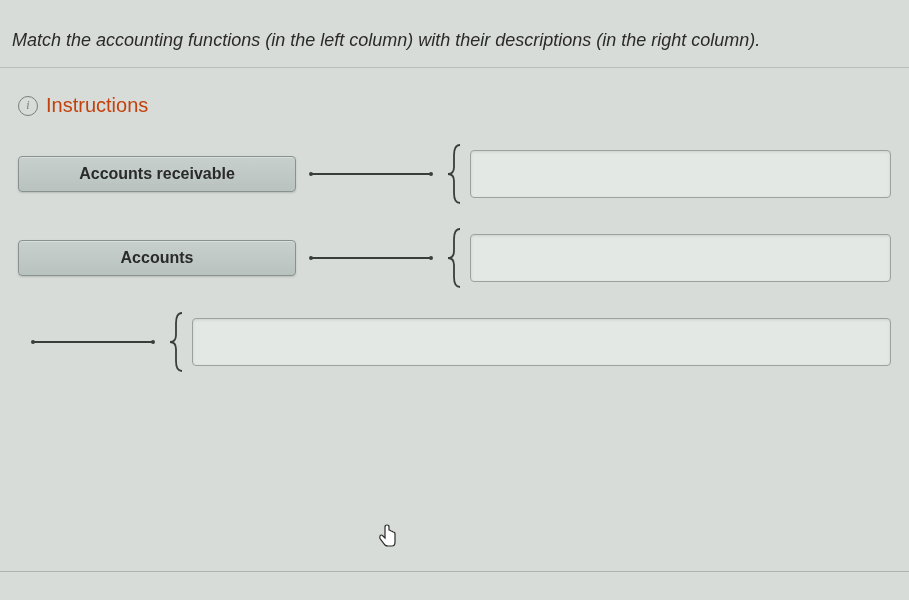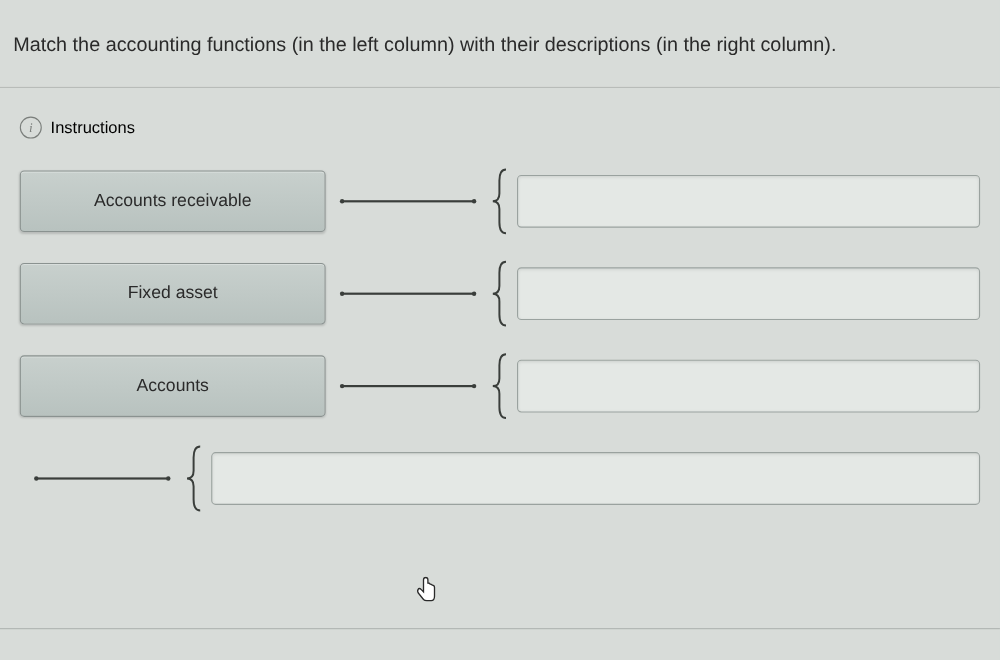--- a/index.html
+++ b/index.html
@@ -14,23 +14,24 @@
       height: 600px;
       overflow: hidden;
       position: relative;
     }
     .container {
       padding: 0;
     }
     .prompt {
       font-size: 18px;
       color: #2a2a2a;
-      padding: 30px 12px 28px 12px;
+      padding: 30px 12px 16px 12px;
       border-bottom: 1px solid #b8bcb9;
       font-weight: 400;
+      font-style: italic;
     }
     .instructions-row {
       display: flex;
       align-items: center;
       padding: 26px 18px 30px 18px;
       gap: 8px;
     }
     .info-icon {
       width: 20px;
       height: 20px;
@@ -38,45 +39,46 @@
       border-radius: 50%;
       display: flex;
       align-items: center;
       justify-content: center;
       font-size: 12px;
       color: #7a7e7b;
       font-family: Georgia, serif;
       font-style: italic;
     }
     .instructions-text {
-      font-size: 15px;
-      color: #000000;
+      font-size: 20px;
+      color: #c2410c;
     }
     .match-area {
       padding: 0 18px;
     }
     .match-row {
       display: flex;
       align-items: center;
       margin-bottom: 30px;
       height: 54px;
     }
     .left-card {
       width: 278px;
-      height: 56px;
+      height: 36px;
       background: linear-gradient(to bottom, #c8d0cd, #b8c2bf);
       border: 1px solid #8a9290;
       border-radius: 4px;
       box-shadow: 0 1px 2px rgba(0,0,0,0.15), inset 0 1px 0 rgba(255,255,255,0.3);
       display: flex;
       align-items: center;
       justify-content: center;
       font-size: 16px;
       color: #2a2a2a;
       cursor: grab;
+      font-weight: bold;
     }
     .connector {
       width: 150px;
       height: 1px;
       position: relative;
       display: flex;
       align-items: center;
       justify-content: center;
     }
     .connector-line {
@@ -154,34 +156,20 @@
           <div class="connector-line"></div>
         </div>
       <div class="brace">
         <svg viewBox="0 0 18 62">
             <path d="M14 2 Q8 2 8 12 L8 24 Q8 31 2 31 Q8 31 8 38 L8 50 Q8 60 14 60" fill="none" stroke="#3a3e3b" stroke-width="1.8"></path>
           </svg>
       </div>
       <div class="right-slot"></div>
     </div>
 
-    <div class="match-row">
-      <div class="left-card">
-        <span>Fixed asset</span>
-      </div>
-      <div class="connector">
-          <div class="connector-line"></div>
-        </div>
-      <div class="brace">
-        <svg viewBox="0 0 18 62">
-            <path d="M14 2 Q8 2 8 12 L8 24 Q8 31 2 31 Q8 31 8 38 L8 50 Q8 60 14 60" fill="none" stroke="#3a3e3b" stroke-width="1.8"></path>
-          </svg>
-      </div>
-      <div class="right-slot"></div>
-    </div>
 
     <div class="match-row">
       <div class="left-card">
         <span>Accounts</span>
       </div>
       <div class="connector">
           <div class="connector-line"></div>
         </div>
       <div class="brace">
         <svg viewBox="0 0 18 62">

